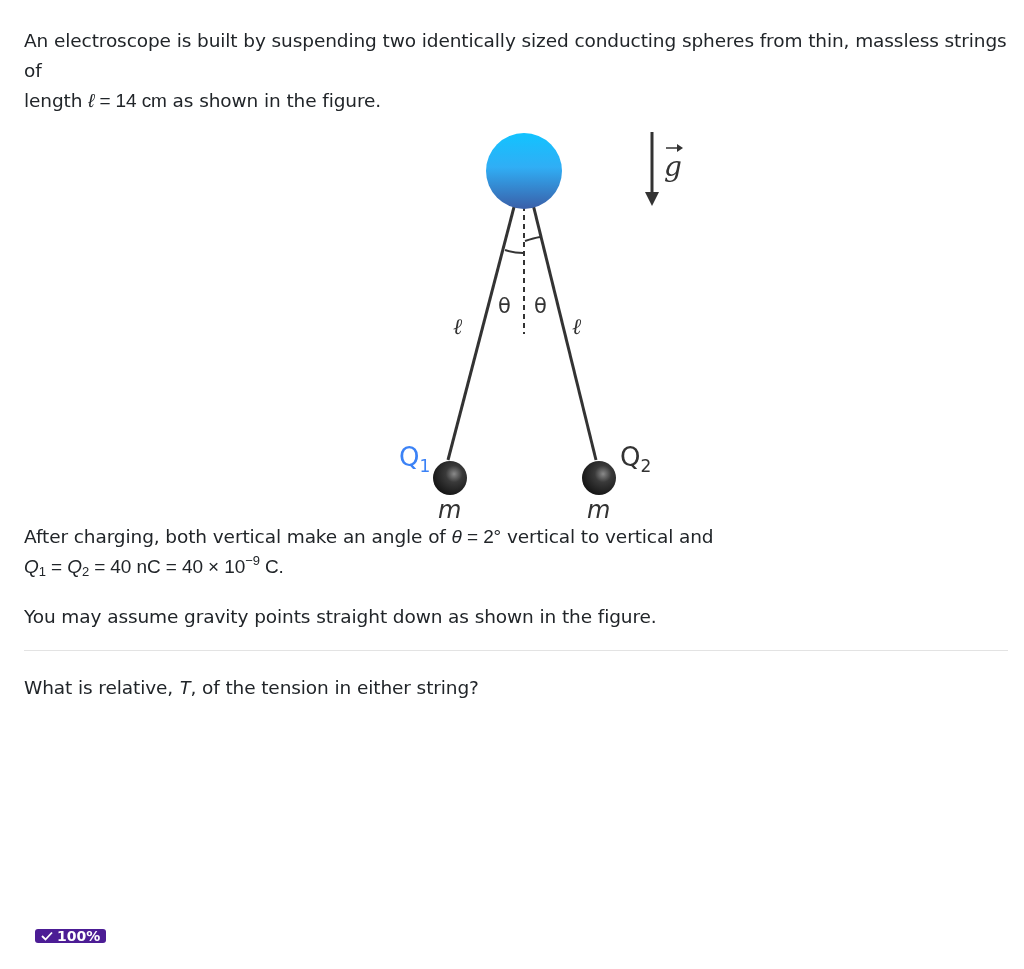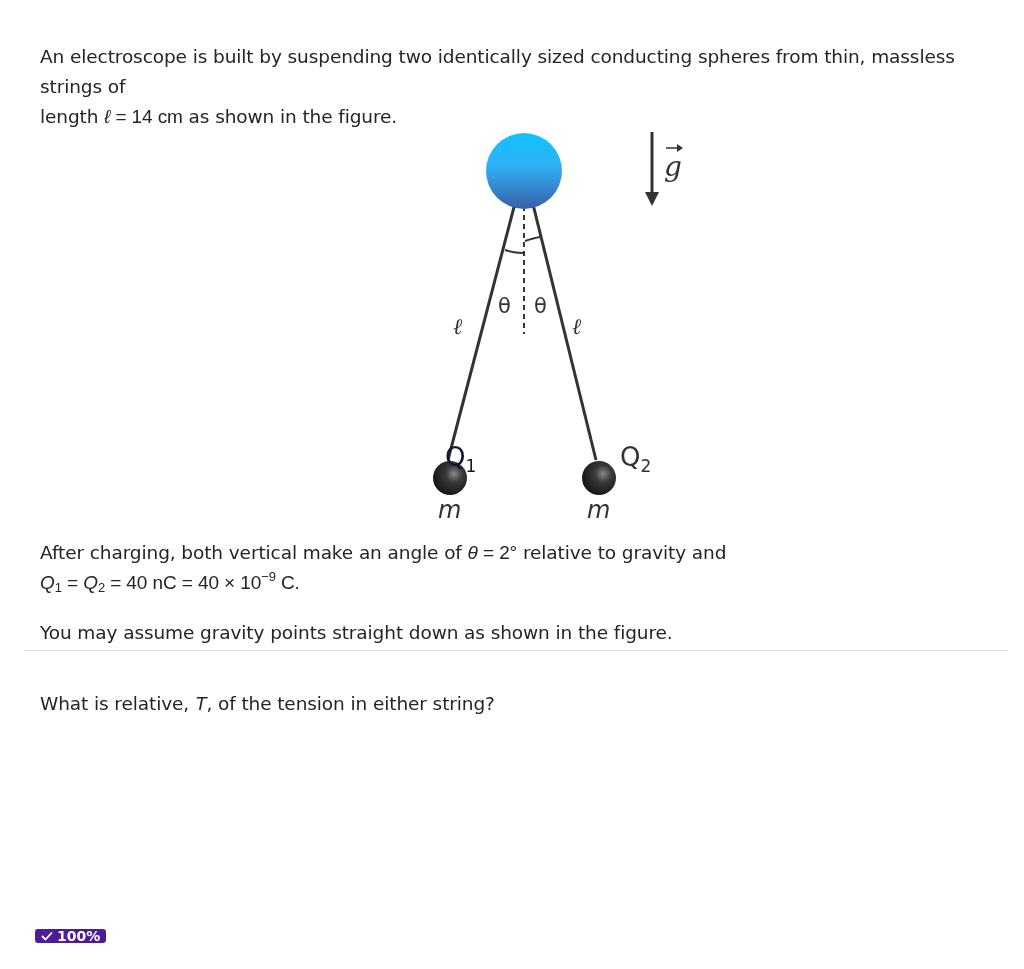--- a/index.html
+++ b/index.html
@@ -2,21 +2,21 @@
 <html><head>
 <meta charset="utf-8">
 <style>
   html, body { margin: 0; padding: 0; background: #ffffff; }
   body {
     width: 1024px; height: 969px; position: relative; overflow: hidden;
     font-family: "DejaVu Sans", "Liberation Sans", sans-serif;
     color: #212529;
   }
   .content { position: absolute; left: 24px; top: 26px; width: 984px; }
-  .para { font-size: 18.5px; line-height: 30px; margin: 16px; letter-spacing: -0.1px; }
+  .para { font-size: 18.5px; line-height: 30px; margin: 0; letter-spacing: -0.1px; }
   .math { font-family: Liberation Sans, sans-serif; font-size: 19px; }
   .mi { font-style: italic; }
   sup.exp { font-size: 13px; vertical-align: 8px; line-height: 0; }
   sub.idx { font-size: 13px; vertical-align: -3px; line-height: 0; }
 
   #p1 { position: absolute; left: 0; top: 0; }
   #figure { position: absolute; left: 340px; top: 78px; width: 340px; height: 420px; }
   #p2 { position: absolute; left: 0; top: 496px; }
   #p3 { position: absolute; left: 0; top: 576px; }
   #sep { position: absolute; left: 0; top: 624px; width: 984px; height: 1px; background: #e3e3e3; }
@@ -80,28 +80,28 @@
         <line x1="302" y1="44" x2="315" y2="44" stroke="#333" stroke-width="1.5"></line>
         <polygon points="313,40 319,44 313,48" fill="#333"></polygon>
       </g>
     </svg>
     
     <span style="position:absolute;left:300px;top:46px;font-family:'DejaVu Serif',serif;font-style:italic;font-size:28px;color:#333;">g</span>
     <span style="position:absolute;left:134px;top:190px;font-size:21px;color:#333;">θ</span>
     <span style="position:absolute;left:170px;top:190px;font-size:21px;color:#333;">θ</span>
     <span style="position:absolute;left:89px;top:210px;font-family:'DejaVu Serif',serif;font-style:italic;font-size:22px;color:#333;">ℓ</span>
     <span style="position:absolute;left:208px;top:210px;font-family:'DejaVu Serif',serif;font-style:italic;font-size:22px;color:#333;">ℓ</span>
-    <span style="position:absolute;left:35px;top:338px;font-size:26px;color:#0f172a;margin-left:46px;"><span>Q</span><sub style="font-size:17px;">1</sub></span>
+    <span style="position:absolute;left:35px;top:338px;font-size:26px;color:#3b82f6;"><span>Q</span><sub style="font-size:17px;">1</sub></span>
     <span style="position:absolute;left:256px;top:338px;font-size:26px;color:#333;"><span>Q</span><sub style="font-size:17px;">2</sub></span>
     <span style="position:absolute;left:74px;top:392px;font-style:italic;font-size:24px;color:#333;">m</span>
     <span style="position:absolute;left:223px;top:392px;font-style:italic;font-size:24px;color:#333;">m</span>
   </div>
 
   <p id="p2" class="para">
-    <span>After charging, both vertical make an angle of </span><span class="math"><span class="mi">θ</span><span> = 2°</span></span><span> relative to gravity and</span><br>
+    <span>After charging, both vertical make an angle of </span><span class="math"><span class="mi">θ</span><span> = 2°</span></span><span> vertical to vertical and</span><br>
     <span class="math"><span class="mi">Q</span><sub class="idx">1</sub><span> = </span><span class="mi">Q</span><sub class="idx">2</sub><span> = 40 nC = 40 × 10</span><sup class="exp">−9</sup><span> C.</span></span>
   </p>
 
   <p id="p3" class="para">You may assume gravity points straight down as shown in the figure.</p>
 
   <div id="sep"></div>
 
   <p id="question" class="para">
     <span>What is relative, </span><span class="math mi">T</span><span>, of the tension in either string?</span>
   </p>

